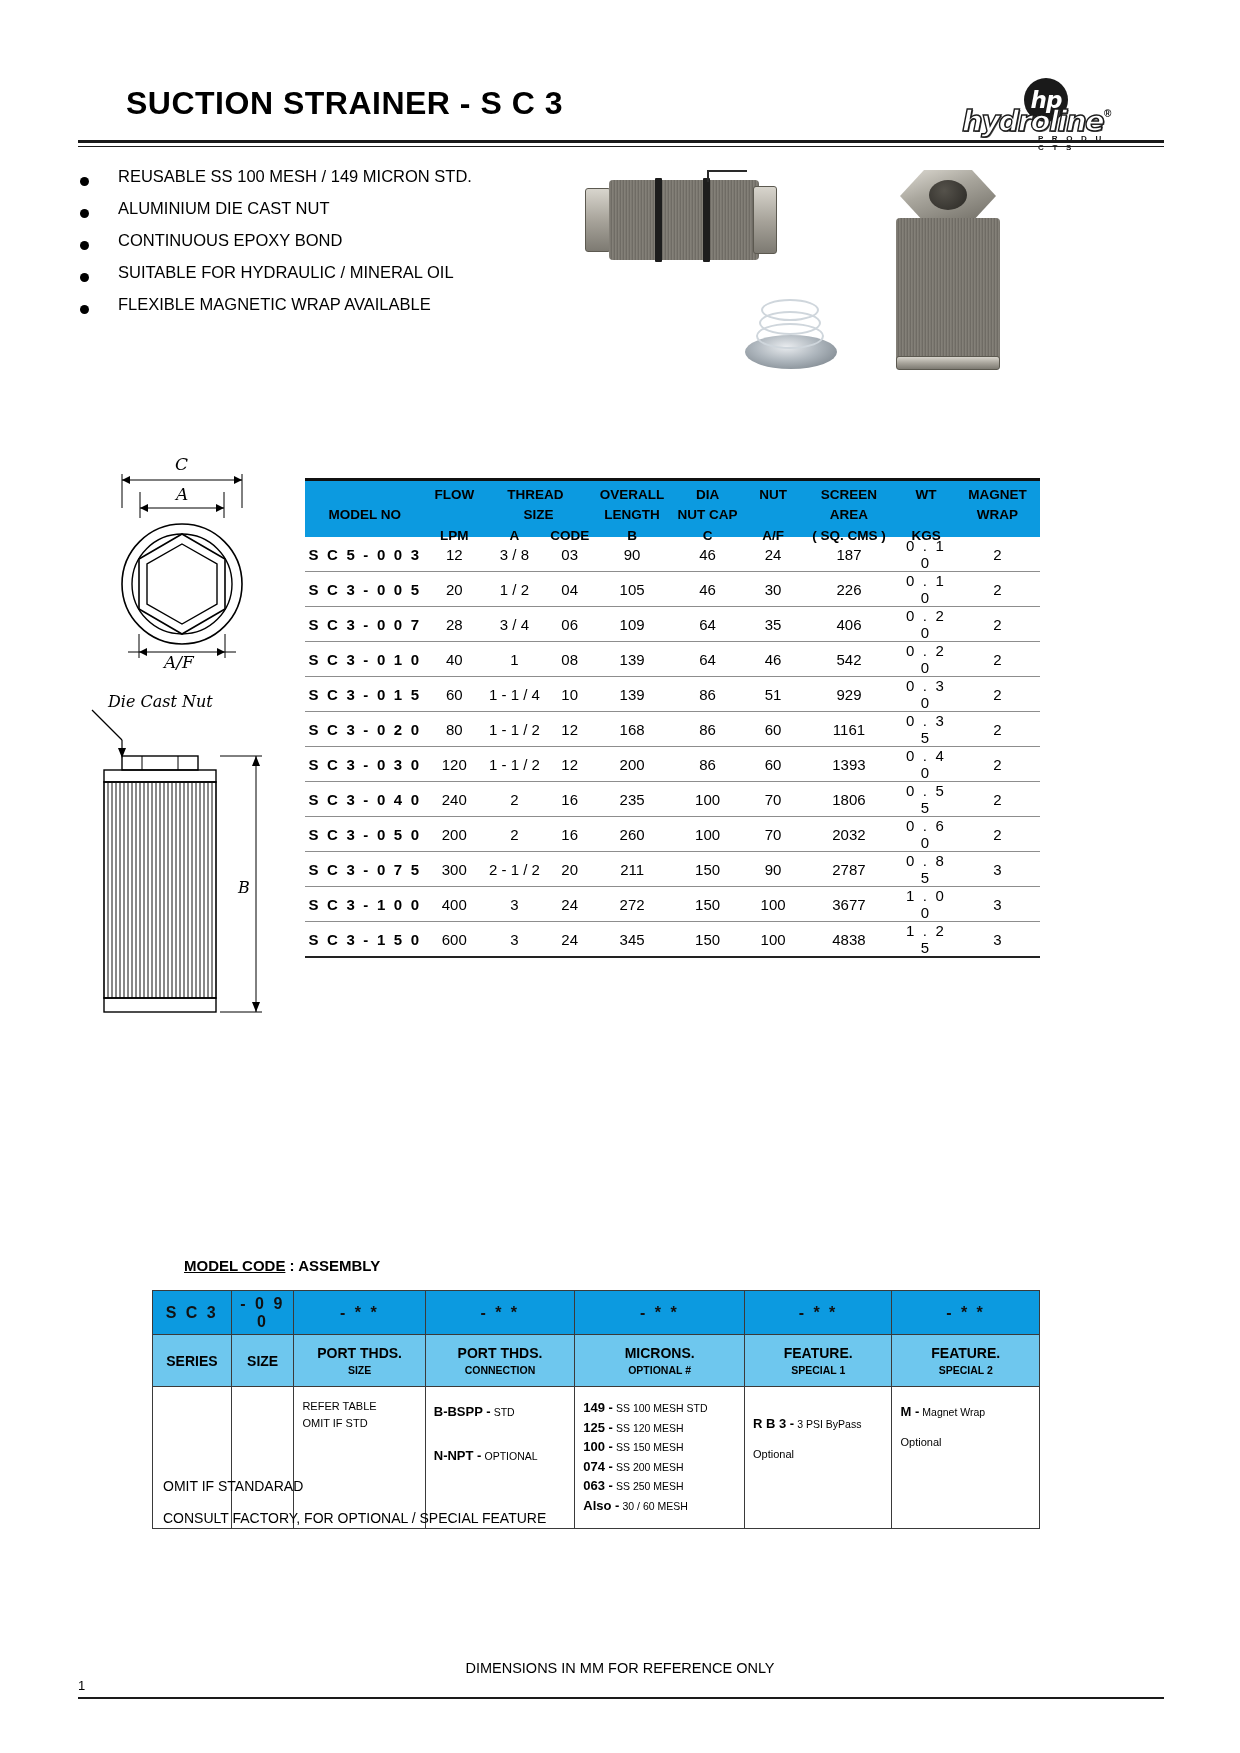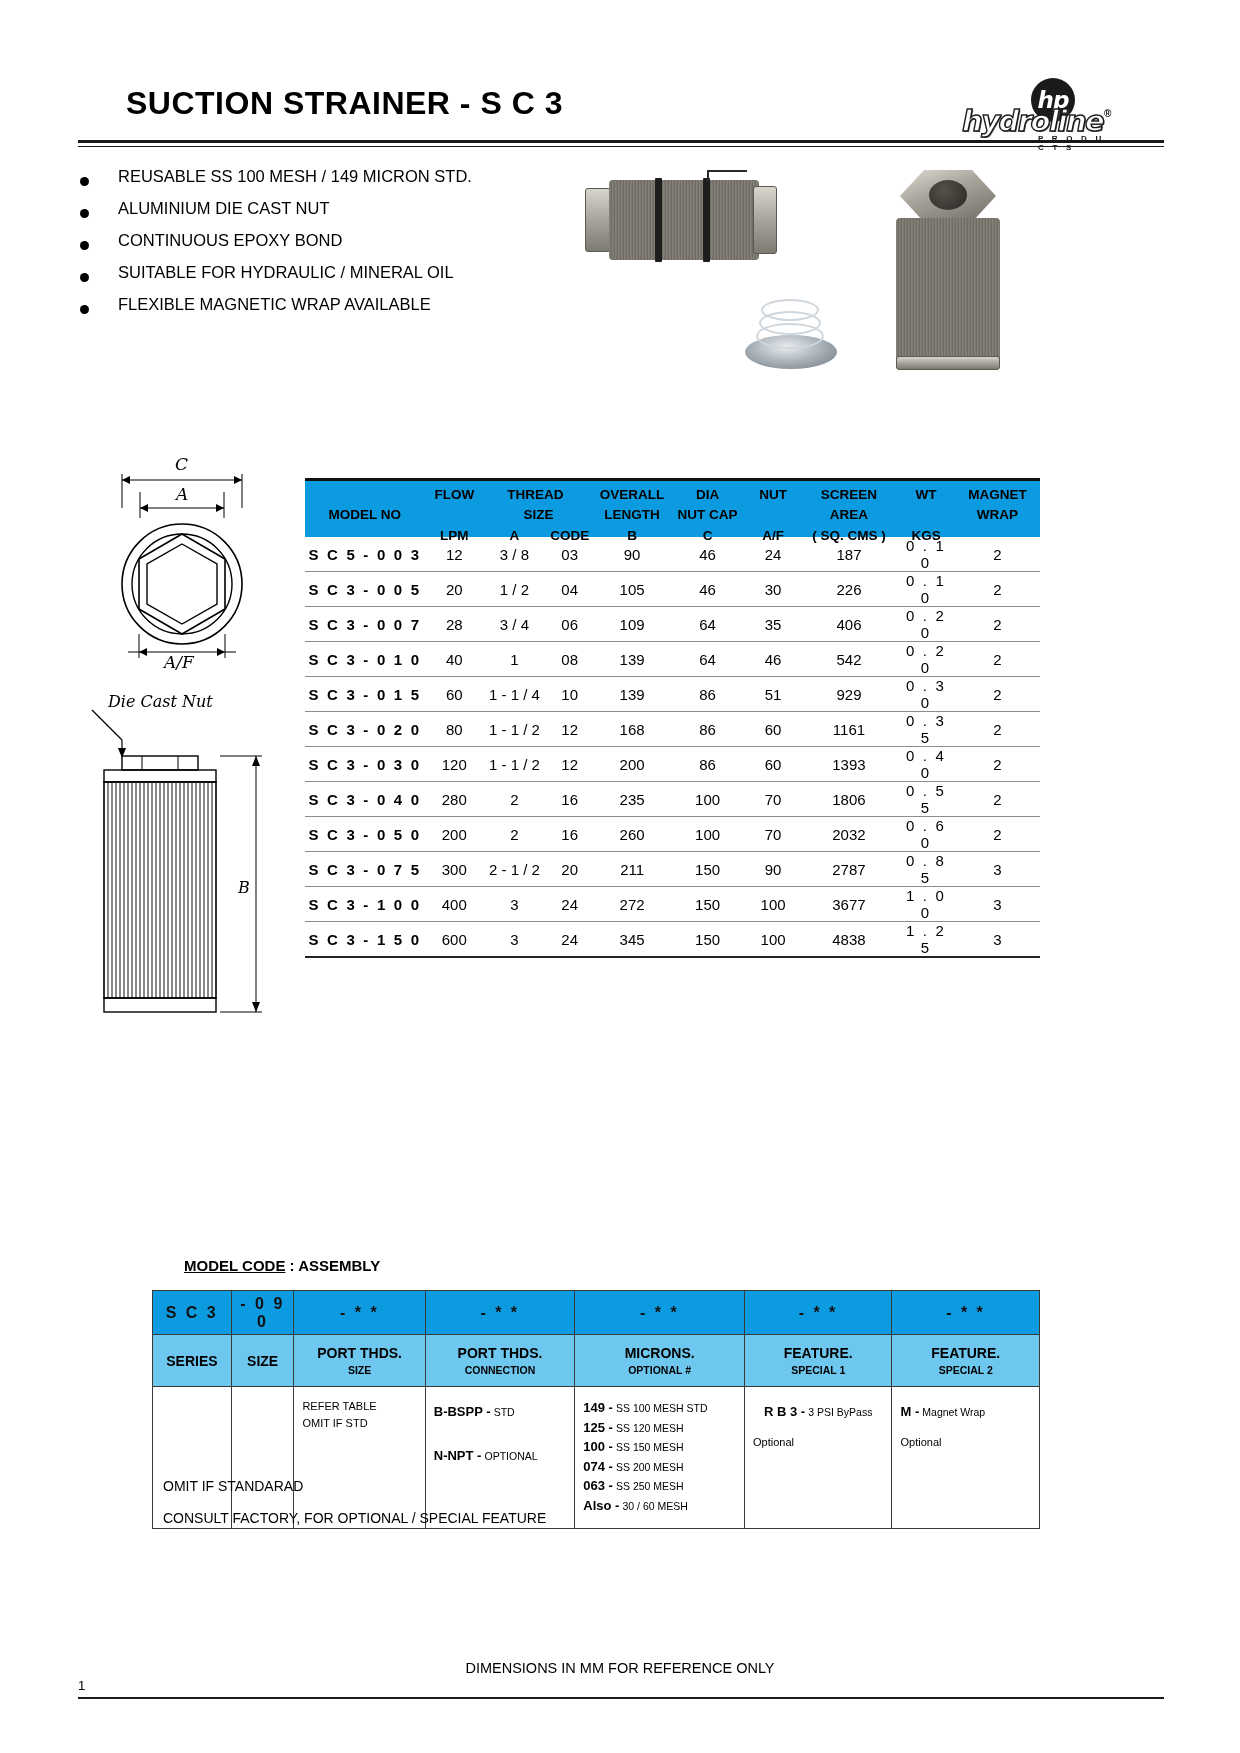--- a/index.html
+++ b/index.html
@@ -19,21 +19,20 @@
     font-size:32px; font-weight:bold; letter-spacing:0.5px;
     white-space:nowrap;
   }
   #brand-logo { position:absolute; right:128px; top:78px; width:150px; height:62px; }
   .hp-badge {
     position:absolute; left:62px; top:0px; width:44px; height:44px;
     background:#1a1a1a; border-radius:50%;
     color:#fff; font-size:23px; font-weight:bold; font-style:italic;
     text-align:center; line-height:44px; letter-spacing:-1px;
     font-family:"DejaVu Sans", sans-serif;
-    margin-left:7px;
   }
   .brand-word {
     position:absolute; left:0px; top:26px;
     font-size:29px; font-weight:bold; font-style:italic;
     letter-spacing:-1.5px;
     color:#fff;
     -webkit-text-stroke:1.4px #1a1a1a;
     text-shadow: 1px 1px 0 #555;
     font-family:"DejaVu Sans", sans-serif;
   }
@@ -478,21 +477,21 @@
         <td>12</td>
         <td>200</td>
         <td>86</td>
         <td>60</td>
         <td>1393</td>
         <td class="wt-cell">0 . 4 0</td>
         <td class="mag-cell">2</td>
       </tr>
       <tr>
         <td class="model-cell">S C 3 - 0 4 0</td>
-        <td>280</td>
+        <td>240</td>
         <td>2</td>
         <td>16</td>
         <td>235</td>
         <td>100</td>
         <td>70</td>
         <td>1806</td>
         <td class="wt-cell">0 . 5 5</td>
         <td class="mag-cell">2</td>
       </tr>
       <tr>
@@ -626,21 +625,21 @@
       <div class="opt-line">
         <span class="code-key">063 -</span>
         <span class="code-val">SS 250 MESH</span>
       </div>
       <div class="opt-line">
         <span class="code-key">Also -</span>
         <span class="code-val">30 / 60 MESH</span>
       </div>
     </td>
     <td class="cb-center">
-      <div class="opt-line" style="margin-top:4px;text-align:center;">
+      <div class="opt-line" style="margin-top:16px;">
         <span class="big">R B 3 -</span>
         <span class="code-val">3 PSI ByPass</span>
       </div>
       <div class="opt-line" style="margin-top:14px;">Optional</div>
     </td>
     <td class="cb-center">
       <div class="opt-line" style="margin-top:4px;">
         <span class="big">M -</span>
         <span class="code-val">Magnet Wrap</span>
       </div>

